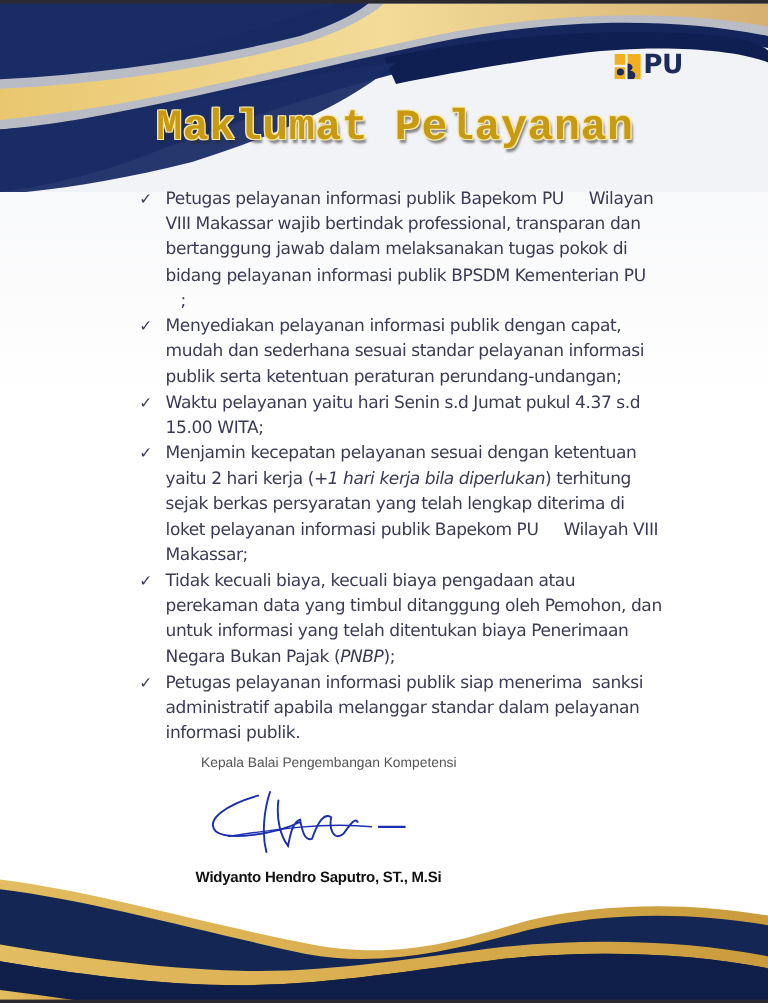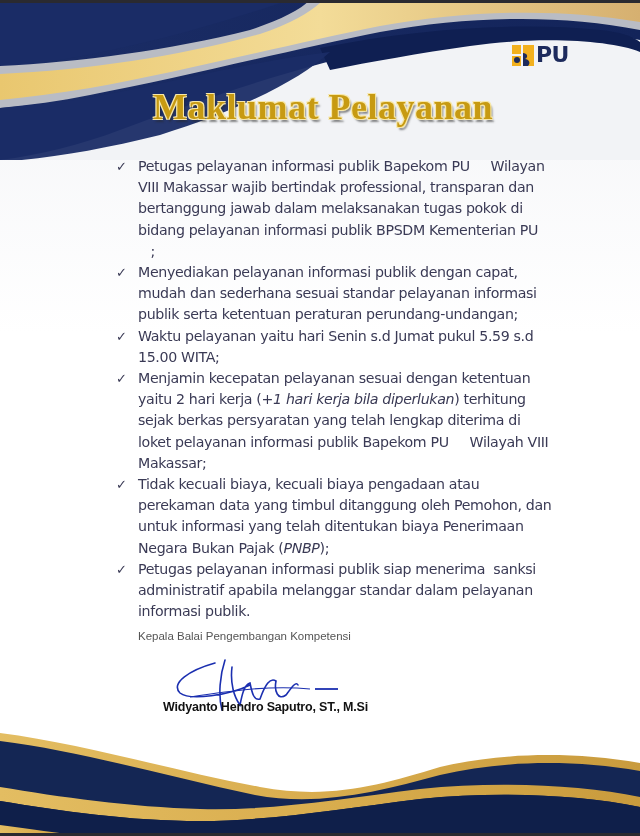--- a/index.html
+++ b/index.html
@@ -4,31 +4,31 @@
 <style>
   html, body { margin: 0; padding: 0; }
   body { width: 640px; height: 836px; overflow: hidden; background: #ffffff; position: relative; font-family: "Liberation Sans", sans-serif; }
   .page { position: absolute; left: 0; top: 0; width: 640px; height: 836px; background: linear-gradient(180deg, #f2f3f6 0%, #ffffff 40%, #ffffff 100%); }
   .top-art, .bottom-art { position: absolute; left: 0; width: 640px; }
   .top-art { top: 0; height: 160px; }
   .bottom-art { top: 725px; height: 111px; }
   .logo { position: absolute; left: 512px; top: 44px; display: flex; align-items: center; gap: 2px; }
   .logo-mark { width: 22px; height: 21px; position: relative; }
   .logo-text { font-family: "DejaVu Sans", sans-serif; font-weight: bold; font-size: 22px; color: #1d2a5c; letter-spacing: -0.5px; line-height: 22px; }
-  .title { position: absolute; left: 118px; top: 86px; width: 410px; text-align: center; font-family: Liberation Serif, serif; font-weight: bold; font-size: 36px; color: #c79a12; letter-spacing: 0.5px;
+  .title { position: absolute; left: 118px; top: 86px; width: 410px; text-align: right; font-family: Liberation Mono, monospace; font-weight: bold; font-size: 36px; color: #c79a12; letter-spacing: 0.5px;
     text-shadow: -1px -1px 0 #f7e7a8, 1px -1px 0 #f7e7a8, -1px 1px 0 #f7e7a8, 1px 1px 0 #f7e7a8, 2px 3px 2px rgba(40,40,40,0.55); }
   .list { position: absolute; left: 116px; top: 156px; width: 440px; margin: 0; padding: 0; list-style: none; }
   .item { position: relative; padding-left: 22px; font-family: "DejaVu Sans", sans-serif; font-size: 14.2px; line-height: 21.2px; color: #3a3a55; letter-spacing: -0.35px; }
   .check { position: absolute; left: 0; top: 0; font-size: 13px; color: #3a3a55; }
   .item em { font-style: italic; }
-  .sig-block { position: absolute; left: 130px; top: 630px; width: 280px; }
+  .sig-block { position: absolute; left: 130px; top: 630px; width: 280px; text-align: center; }
   .sig-line1, .sig-line2 { font-family: "Liberation Sans", sans-serif; font-size: 11.5px; color: #555555; line-height: 13px; }
   .sig-line1 { padding-left: 8px; }
   .sig-line2 { padding-left: 44px; }
-  .sig-name { position: absolute; left: 163px; top: 700px; font-family: "Liberation Sans", sans-serif; font-weight: bold; font-size: 12.5px; color: #111111; letter-spacing: -0.2px; }
+  .sig-name { position: absolute; left: 163px; top: 724px; font-family: "Liberation Sans", sans-serif; font-weight: bold; font-size: 12.5px; color: #111111; letter-spacing: -0.2px; }
   .signature { position: absolute; left: 170px; top: 655px; width: 175px; height: 60px; }
 </style>
 </head>
 <body>
 
 <div class="page">
 
   <svg class="top-art" viewBox="0 0 640 160" preserveAspectRatio="none">
     <defs>
       <linearGradient id="goldTop" x1="0" x2="1" y1="0" y2="0">
@@ -68,21 +68,21 @@
     <li class="item">
       <span class="check">✓</span>
       <span>Petugas pelayanan informasi publik Bapekom PU &nbsp;&nbsp;&nbsp;&nbsp;Wilayan VIII Makassar wajib bertindak professional, transparan dan bertanggung jawab dalam melaksanakan tugas pokok di bidang pelayanan informasi publik BPSDM Kementerian PU &nbsp;&nbsp;&nbsp;;</span>
     </li>
     <li class="item">
       <span class="check">✓</span>
       <span>Menyediakan pelayanan informasi publik dengan capat, mudah dan sederhana sesuai standar pelayanan informasi publik serta ketentuan peraturan perundang-undangan;</span>
     </li>
     <li class="item">
       <span class="check">✓</span>
-      <span>Waktu pelayanan yaitu hari Senin s.d Jumat pukul 5.59 s.d 15.00 WITA;</span>
+      <span>Waktu pelayanan yaitu hari Senin s.d Jumat pukul 4.37 s.d 15.00 WITA;</span>
     </li>
     <li class="item">
       <span class="check">✓</span>
       <span>Menjamin kecepatan pelayanan sesuai dengan ketentuan yaitu 2 hari kerja (</span><em>+1 hari kerja bila diperlukan</em><span>) terhitung sejak berkas persyaratan yang telah lengkap diterima di loket pelayanan informasi publik Bapekom PU &nbsp;&nbsp;&nbsp;&nbsp;Wilayah VIII Makassar;</span>
     </li>
     <li class="item">
       <span class="check">✓</span>
       <span>Tidak kecuali biaya, kecuali biaya pengadaan atau perekaman data yang timbul ditanggung oleh Pemohon, dan untuk informasi yang telah ditentukan biaya Penerimaan Negara Bukan Pajak (</span><em>PNBP</em><span>);</span>
     </li>
     <li class="item">

